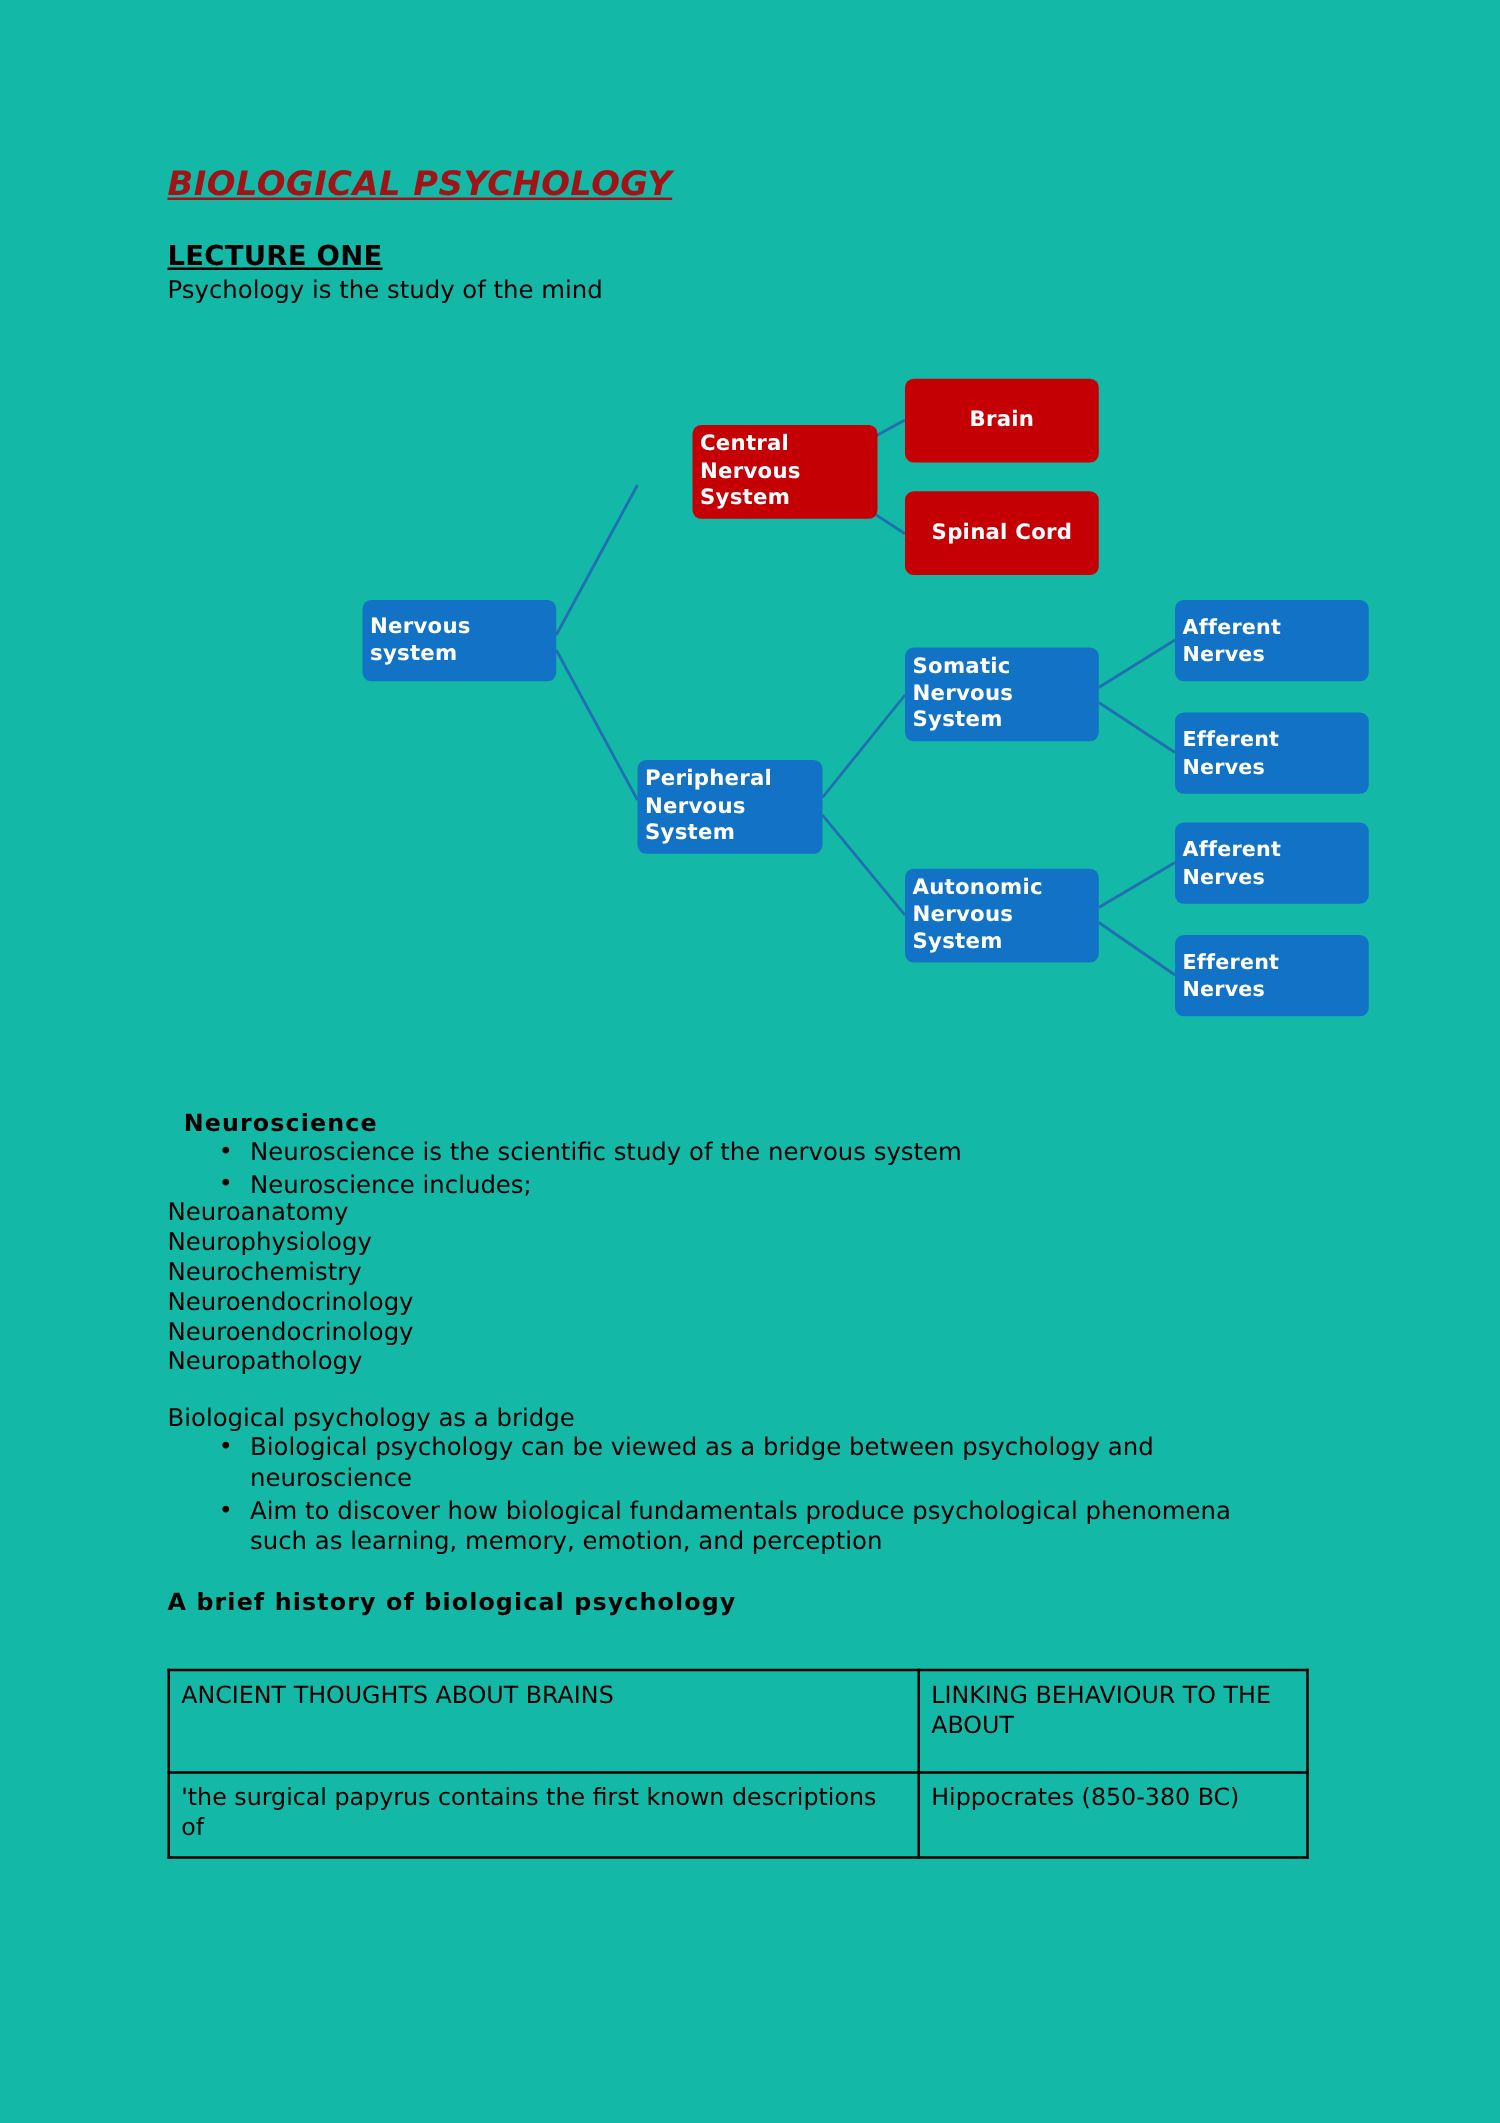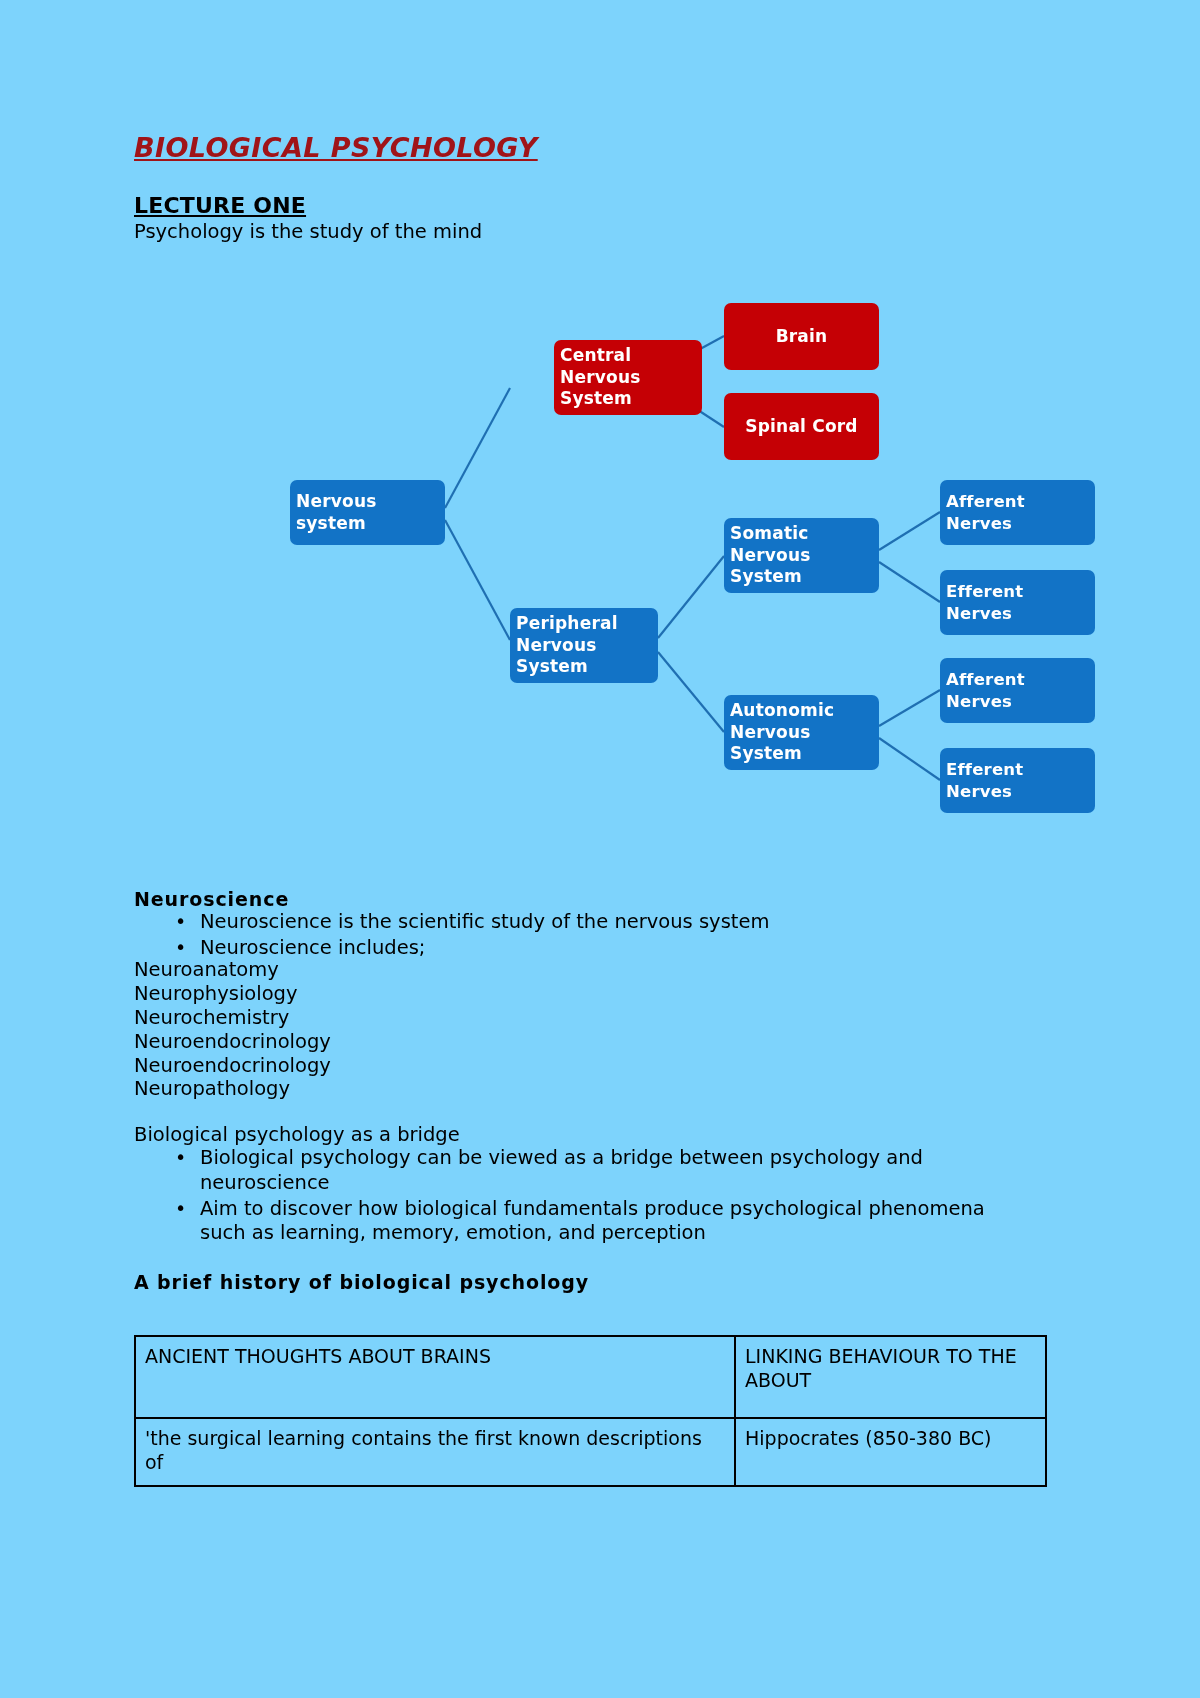--- a/index.html
+++ b/index.html
@@ -13,21 +13,21 @@
     position: relative;
     font-family: "DejaVu Sans", sans-serif;
     color: #000000;
     overflow: hidden;
   }
   .page {
     position: absolute;
     left: 0; top: 0;
     width: 1200px;
     height: 1698px;
-    background: #7dd3fc;
+    background: #14b8a6;
   }
   .content {
     position: absolute;
     left: 134px;
     top: 0;
     width: 880px;
   }
 
   
   .doc-title {
@@ -209,21 +209,21 @@
       <div class="node red  n-spinal">Spinal Cord</div>
       <div class="node blue n-pns">Peripheral Nervous System</div>
       <div class="node blue n-somatic">Somatic Nervous System</div>
       <div class="node blue n-autonomic">Autonomic Nervous System</div>
       <div class="node blue n-aff1">Afferent Nerves</div>
       <div class="node blue n-eff1">Efferent Nerves</div>
       <div class="node blue n-aff2">Afferent Nerves</div>
       <div class="node blue n-eff2">Efferent Nerves</div>
     </div>
 
-    <div class="sec-head" style="top:888px;">Neuroscience</div>
+    <div class="sec-head" style="top:888px;margin-left:13px;">Neuroscience</div>
 
     <ul class="bullets" style="top:910px;">
       <li>Neuroscience is the scientific study of the nervous system</li>
       <li>Neuroscience includes;</li>
     </ul>
 
     <div class="list-plain" style="top:958px;">
       <div>Neuroanatomy</div>
       <div>Neurophysiology</div>
       <div>Neurochemistry</div>
@@ -241,20 +241,20 @@
 
     <div class="sec-head" style="top:1271px;">A brief history of biological psychology</div>
 
     <table class="history-table">
       <tbody>
         <tr class="head">
           <td class="c1">ANCIENT THOUGHTS ABOUT BRAINS</td>
           <td class="c2">LINKING BEHAVIOUR TO THE ABOUT</td>
         </tr>
         <tr class="row1">
-          <td class="c1">'the surgical learning contains the first known descriptions of</td>
+          <td class="c1">'the surgical papyrus contains the first known descriptions of</td>
           <td class="c2">Hippocrates (850-380 BC)</td>
         </tr>
       </tbody>
     </table>
 
   </div>
 </div>
 
 </body></html>

